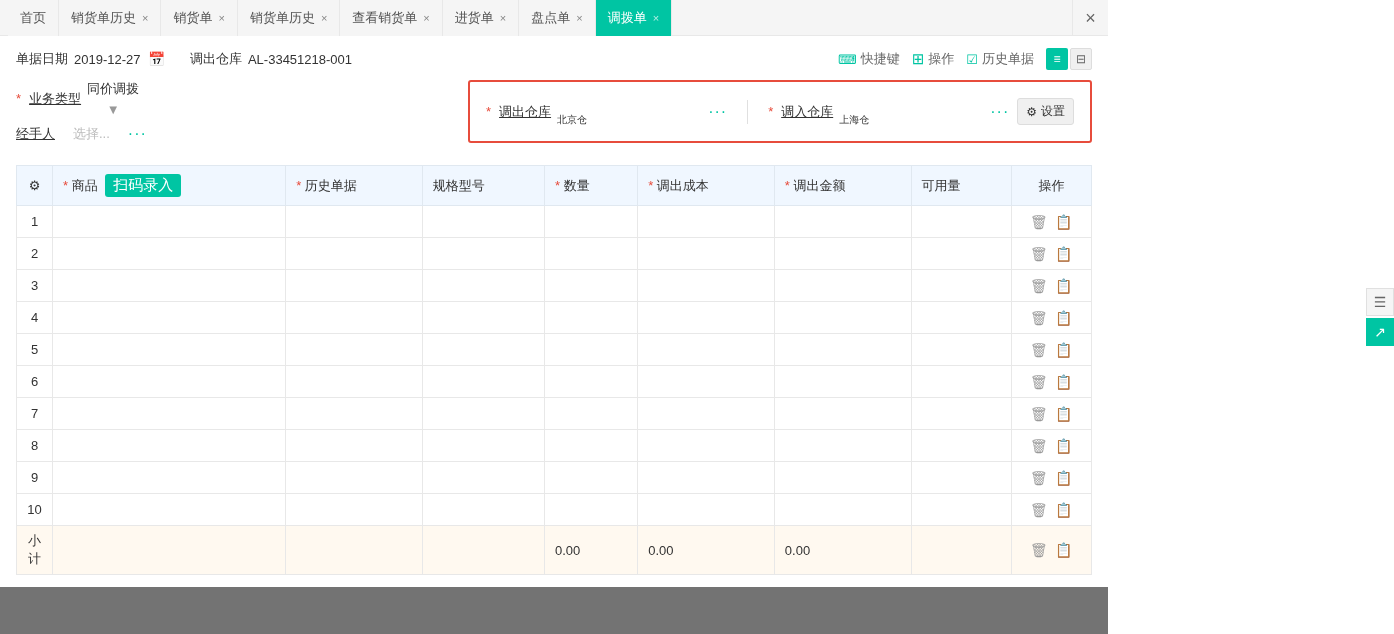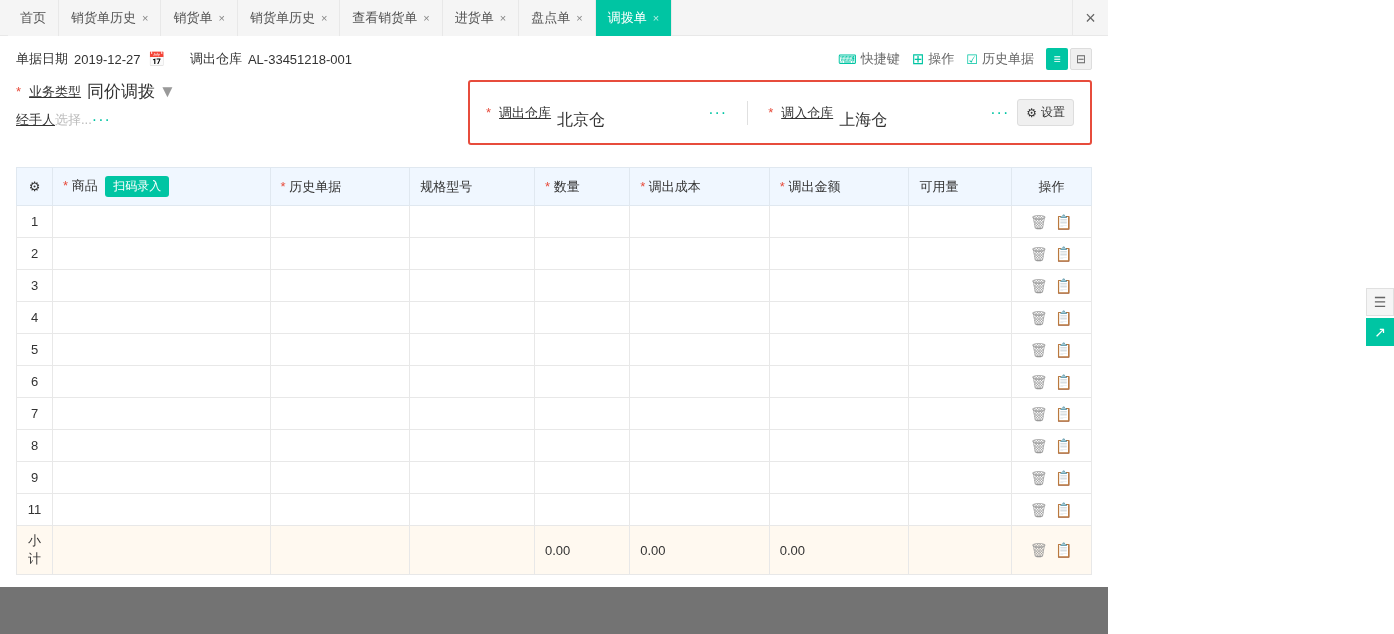--- a/index.html
+++ b/index.html
@@ -43,59 +43,59 @@
     }
 
     
     .section-box {
       border: 2px solid #e74c3c; border-radius: 3px; padding: 12px 16px;
       margin-bottom: 12px; display: flex; align-items: center; gap: 8px;
     }
     .section-field { display: flex; align-items: center; gap: 6px; flex: 1; }
     .required-star { color: #e74c3c; margin-right: 2px; }
     .field-name { color: #333; text-decoration: underline; }
-    .field-val { color: #333; font-size: 16px; margin-top: 16px; }
+    .field-val { color: #333; font-size: 10px; margin-top: 16px; }
     .more-btn { color: #00c5a3; cursor: pointer; font-size: 16px; letter-spacing: 1px; }
     .settings-btn {
       background: #f0f0f0; border: 1px solid #ddd; border-radius: 3px;
       padding: 4px 8px; cursor: pointer; color: #333; font-size: 12px;
       display: flex; align-items: center; gap: 4px;
     }
 
     
     .biz-row {
       display: flex; align-items: center; gap: 24px; margin-bottom: 12px;
     }
     .biz-field { display: flex; align-items: center; gap: 6px; }
     .biz-select {
-      border: none; background: transparent; font-size: 17px; color: #333;
-      cursor: pointer; display: flex; align-items: center; gap: 4px;
+      border: none; background: transparent; font-size: 13px; color: #333;
+      cursor: pointer; display: flex; align-items: center; gap: 4px; flex-direction: column;
     }
     .dropdown-arrow { color: #999; }
-    .person-field { display: flex; align-items: center; gap: 0; }
+    .person-field { display: flex; align-items: center; gap: 18px; }
     .person-placeholder { color: #bbb; }
 
     
     .data-table { width: 100%; border-collapse: collapse; font-size: 13px; }
     .data-table th {
       background: #f0f7ff; border: 1px solid #e0e8f0; padding: 8px 10px;
       text-align: left; font-weight: normal; color: #333; white-space: nowrap;
     }
     .data-table td {
       border: 1px solid #e8e8e8; padding: 6px 10px; height: 32px; color: #333;
     }
     .data-table tr.subtotal td {
       background: #fff9f0; font-size: 13px;
     }
     .row-num { color: #999; text-align: center; width: 36px; }
     .col-ops { text-align: center; width: 80px; }
     .op-icon { cursor: pointer; color: #999; margin: 0 2px; font-size: 14px; }
     .scan-btn {
       background: #00c5a3; color: #fff; border: none; border-radius: 3px;
-      padding: 2px 8px; font-size: 12px; cursor: pointer; margin-left: 4px;
+      padding: 2px 8px; font-size: 15px; cursor: pointer; margin-left: 4px;
     }
     .req-th { color: #e74c3c; }
 
     
     .table-container { overflow-x: auto; overflow-y: auto; max-height: 480px; }
 
     
     .top-right-close {
       position: absolute; right: 0; top: 0; height: 36px; width: 36px;
       display: flex; align-items: center; justify-content: center;
@@ -394,21 +394,21 @@
     <td></td>
     <td></td>
     <td></td>
     <td></td>
     <td class="col-ops">
       <span class="op-icon">🗑</span>
       <span class="op-icon">📋</span>
     </td>
   </tr>
             <tr>
-    <td class="row-num">11</td>
+    <td class="row-num">10</td>
     <td style="cursor:pointer;"></td>
     <td></td>
     <td></td>
     <td></td>
     <td></td>
     <td></td>
     <td></td>
     <td class="col-ops">
       <span class="op-icon">🗑</span>
       <span class="op-icon">📋</span>

